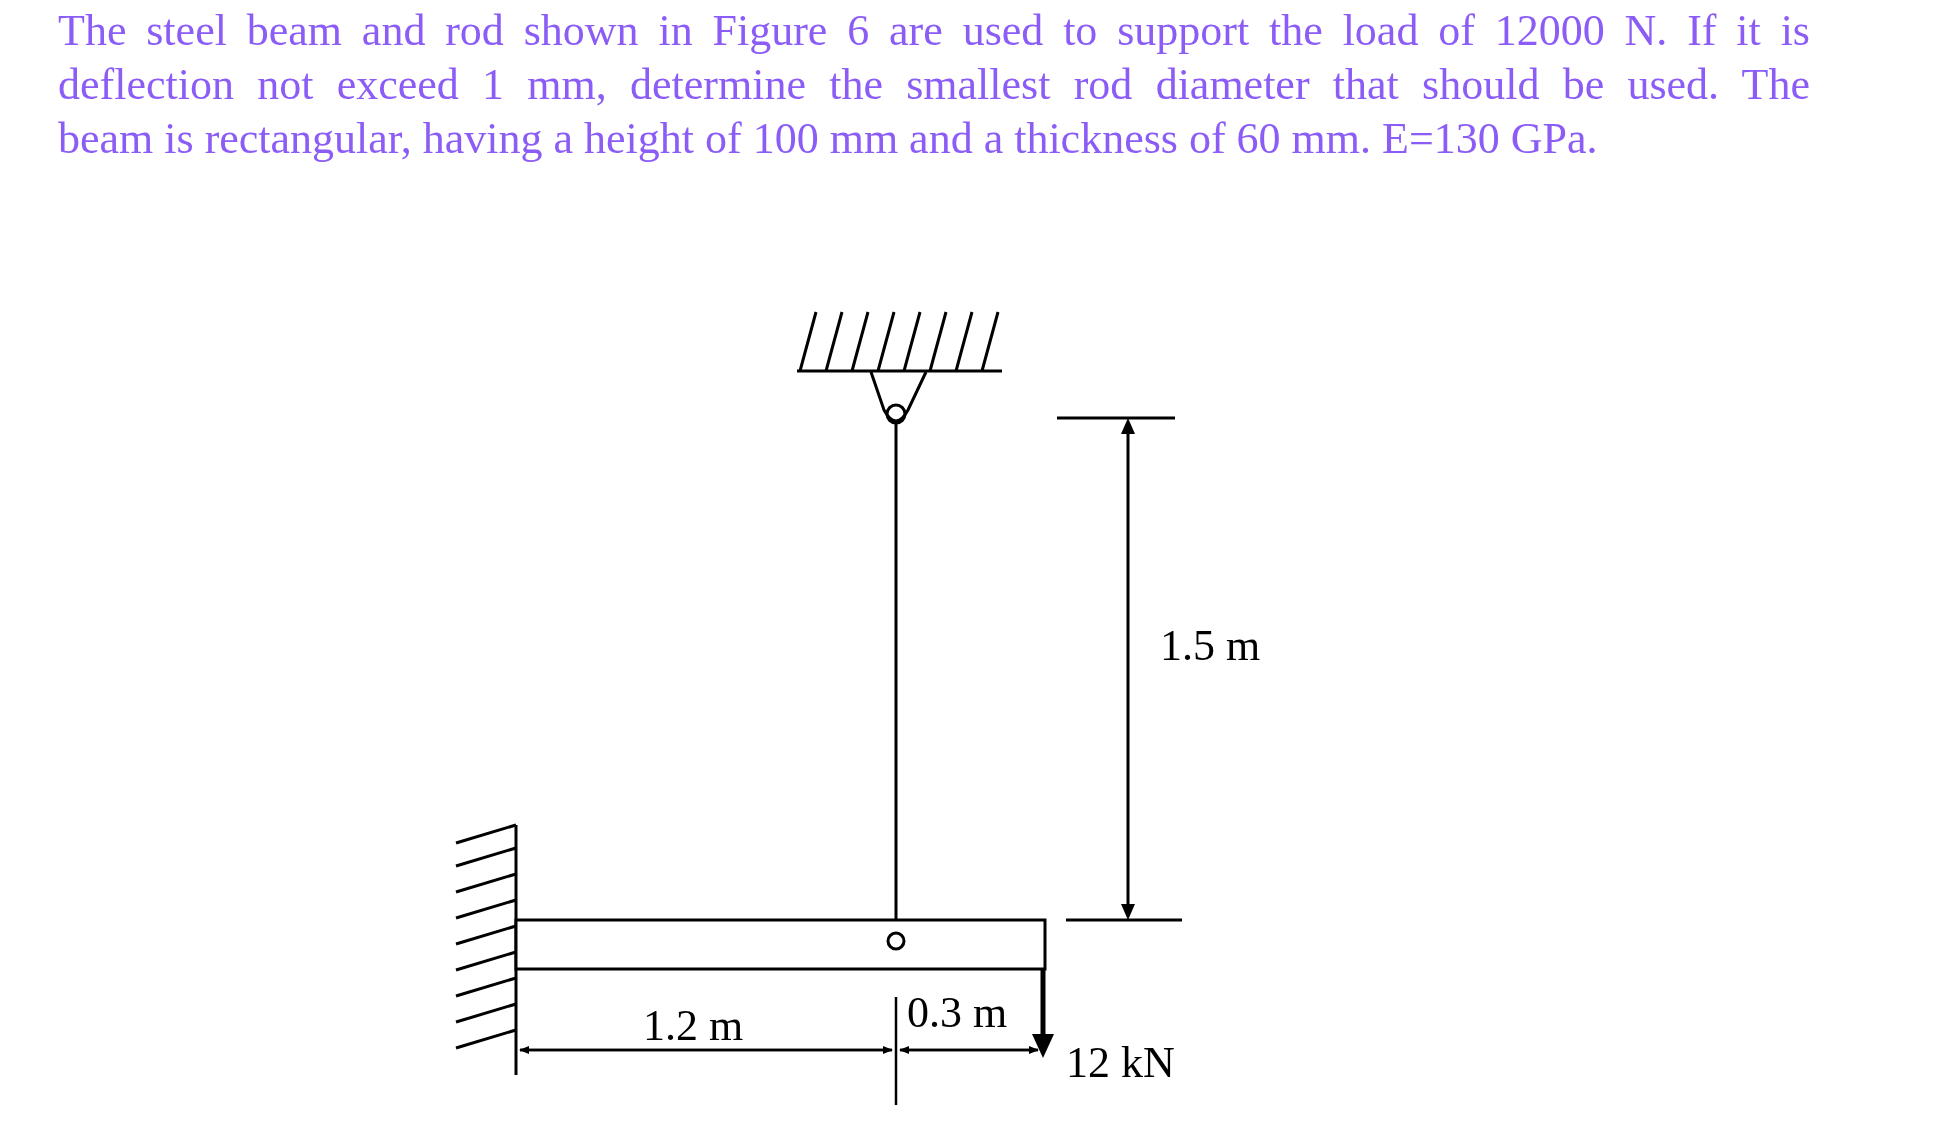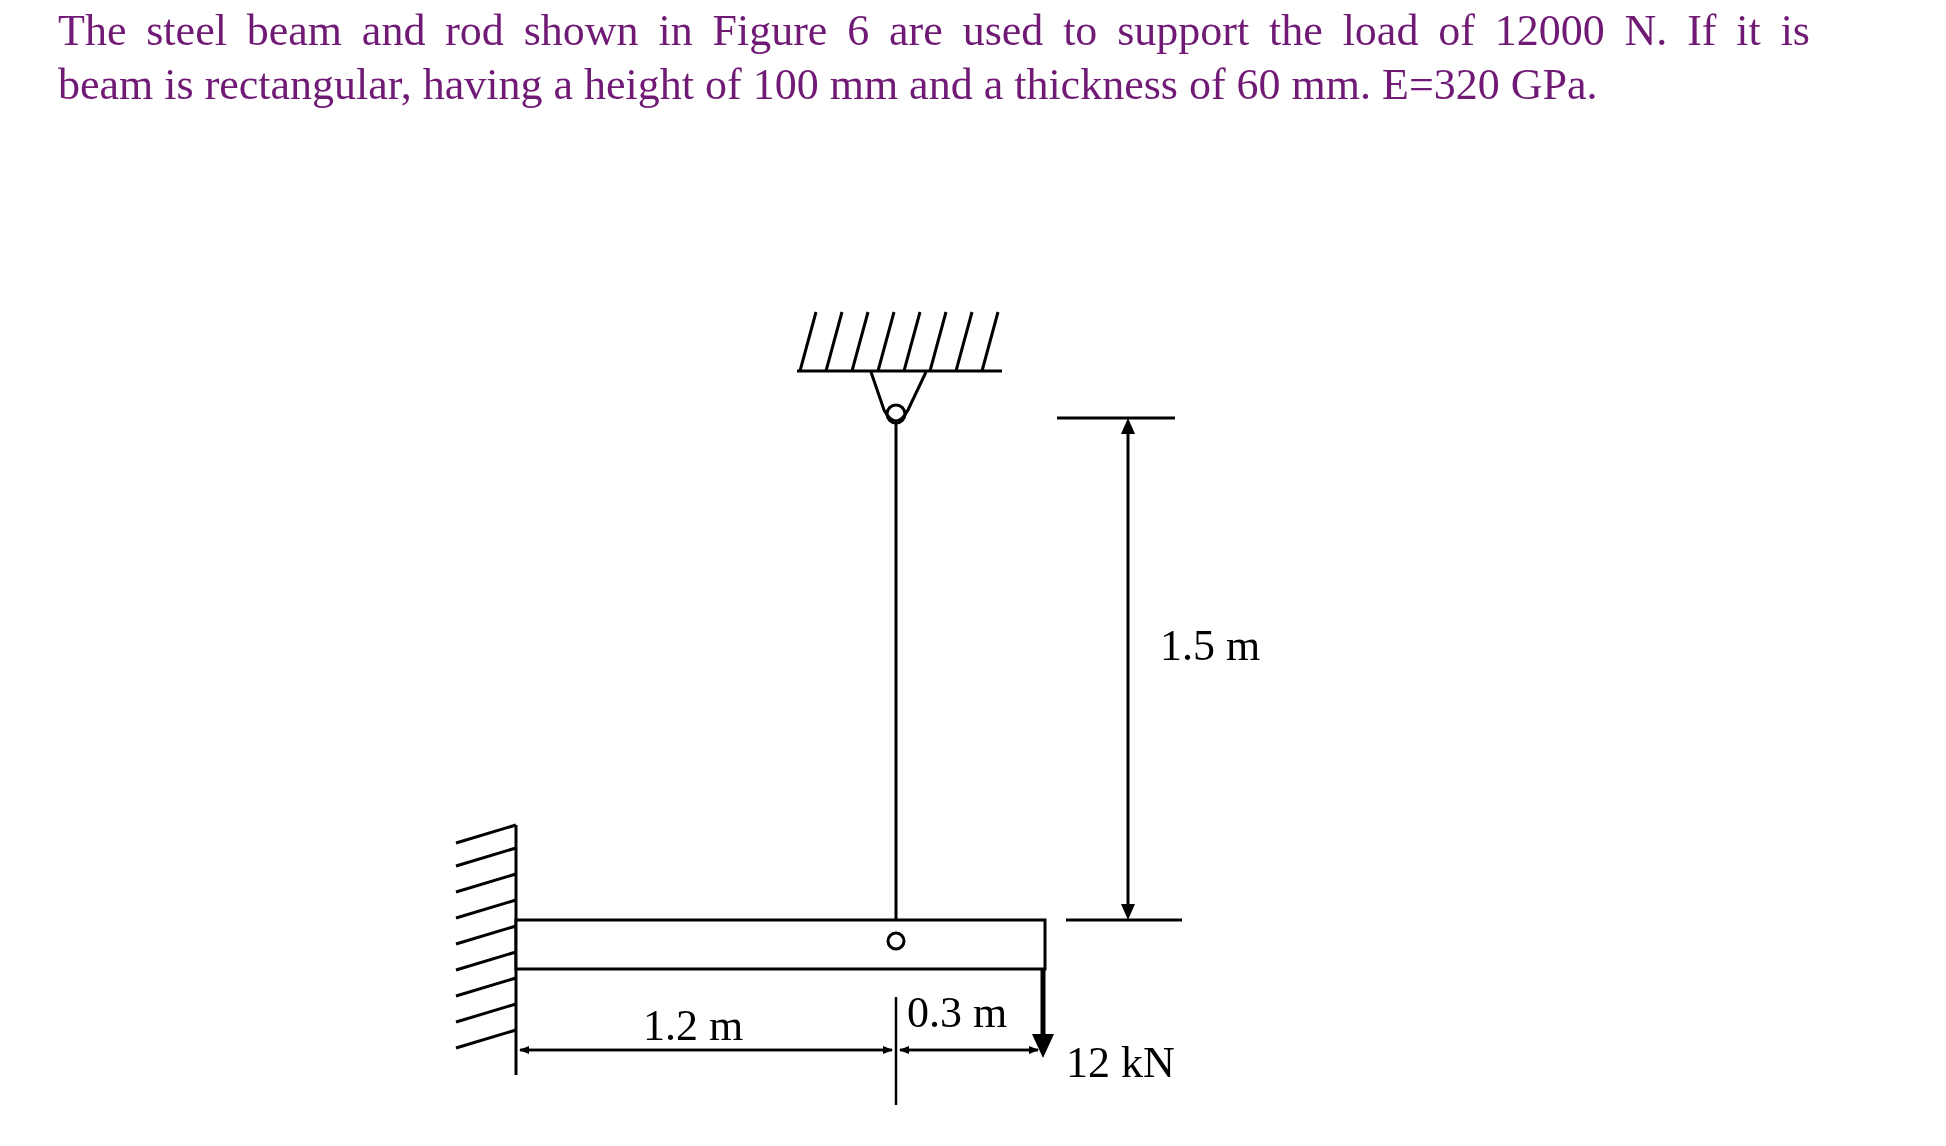--- a/index.html
+++ b/index.html
@@ -1,33 +1,34 @@
 <!DOCTYPE html>
 <html><head>
 <meta charset="utf-8">
 <style>
   html, body { margin: 0; padding: 0; background: #ffffff; }
   body { width: 1946px; height: 1146px; position: relative; overflow: hidden; }
   .problem {
     position: absolute; left: 58px; top: 4px; width: 1752px;
     font-family: "Liberation Serif", "DejaVu Serif", serif;
-    font-size: 44px; line-height: 54px; color: #701a75;
+    font-size: 44px; line-height: 54px; color: #8b5cf6;
     text-align: justify; text-align-last: left;
   }
   .problem span { display: block; text-align: justify; text-align-last: justify; }
   .problem span.last { text-align-last: left; }
   svg.figure { position: absolute; left: 0; top: 0; }
   svg text { font-family: "Liberation Serif", "DejaVu Serif", serif; font-size: 44px; fill: #000; }
 </style>
 </head>
 <body>
 
 <div class="problem">
   <span>The steel beam and rod shown in Figure 6 are used to support the load of 12000 N.  If it is</span>
-  <span class="last">beam is rectangular, having a height of 100 mm and a thickness of 60 mm.  E=320 GPa.</span>
+  <span>deflection not exceed 1 mm, determine the smallest rod diameter that should be used.  The</span>
+  <span class="last">beam is rectangular, having a height of 100 mm and a thickness of 60 mm.  E=130 GPa.</span>
 </div>
 
 <svg class="figure" width="1946" height="1146" viewBox="0 0 1946 1146">
   <defs>
     <marker id="arrowEnd" markerWidth="10" markerHeight="10" refX="9" refY="5" orient="auto" markerUnits="userSpaceOnUse">
       <path d="M0,1 L10,5 L0,9 Z" fill="#000"></path>
     </marker>
     <marker id="arrowBig" markerWidth="14" markerHeight="22" refX="7" refY="22" orient="auto" markerUnits="userSpaceOnUse">
     </marker>
   </defs>

